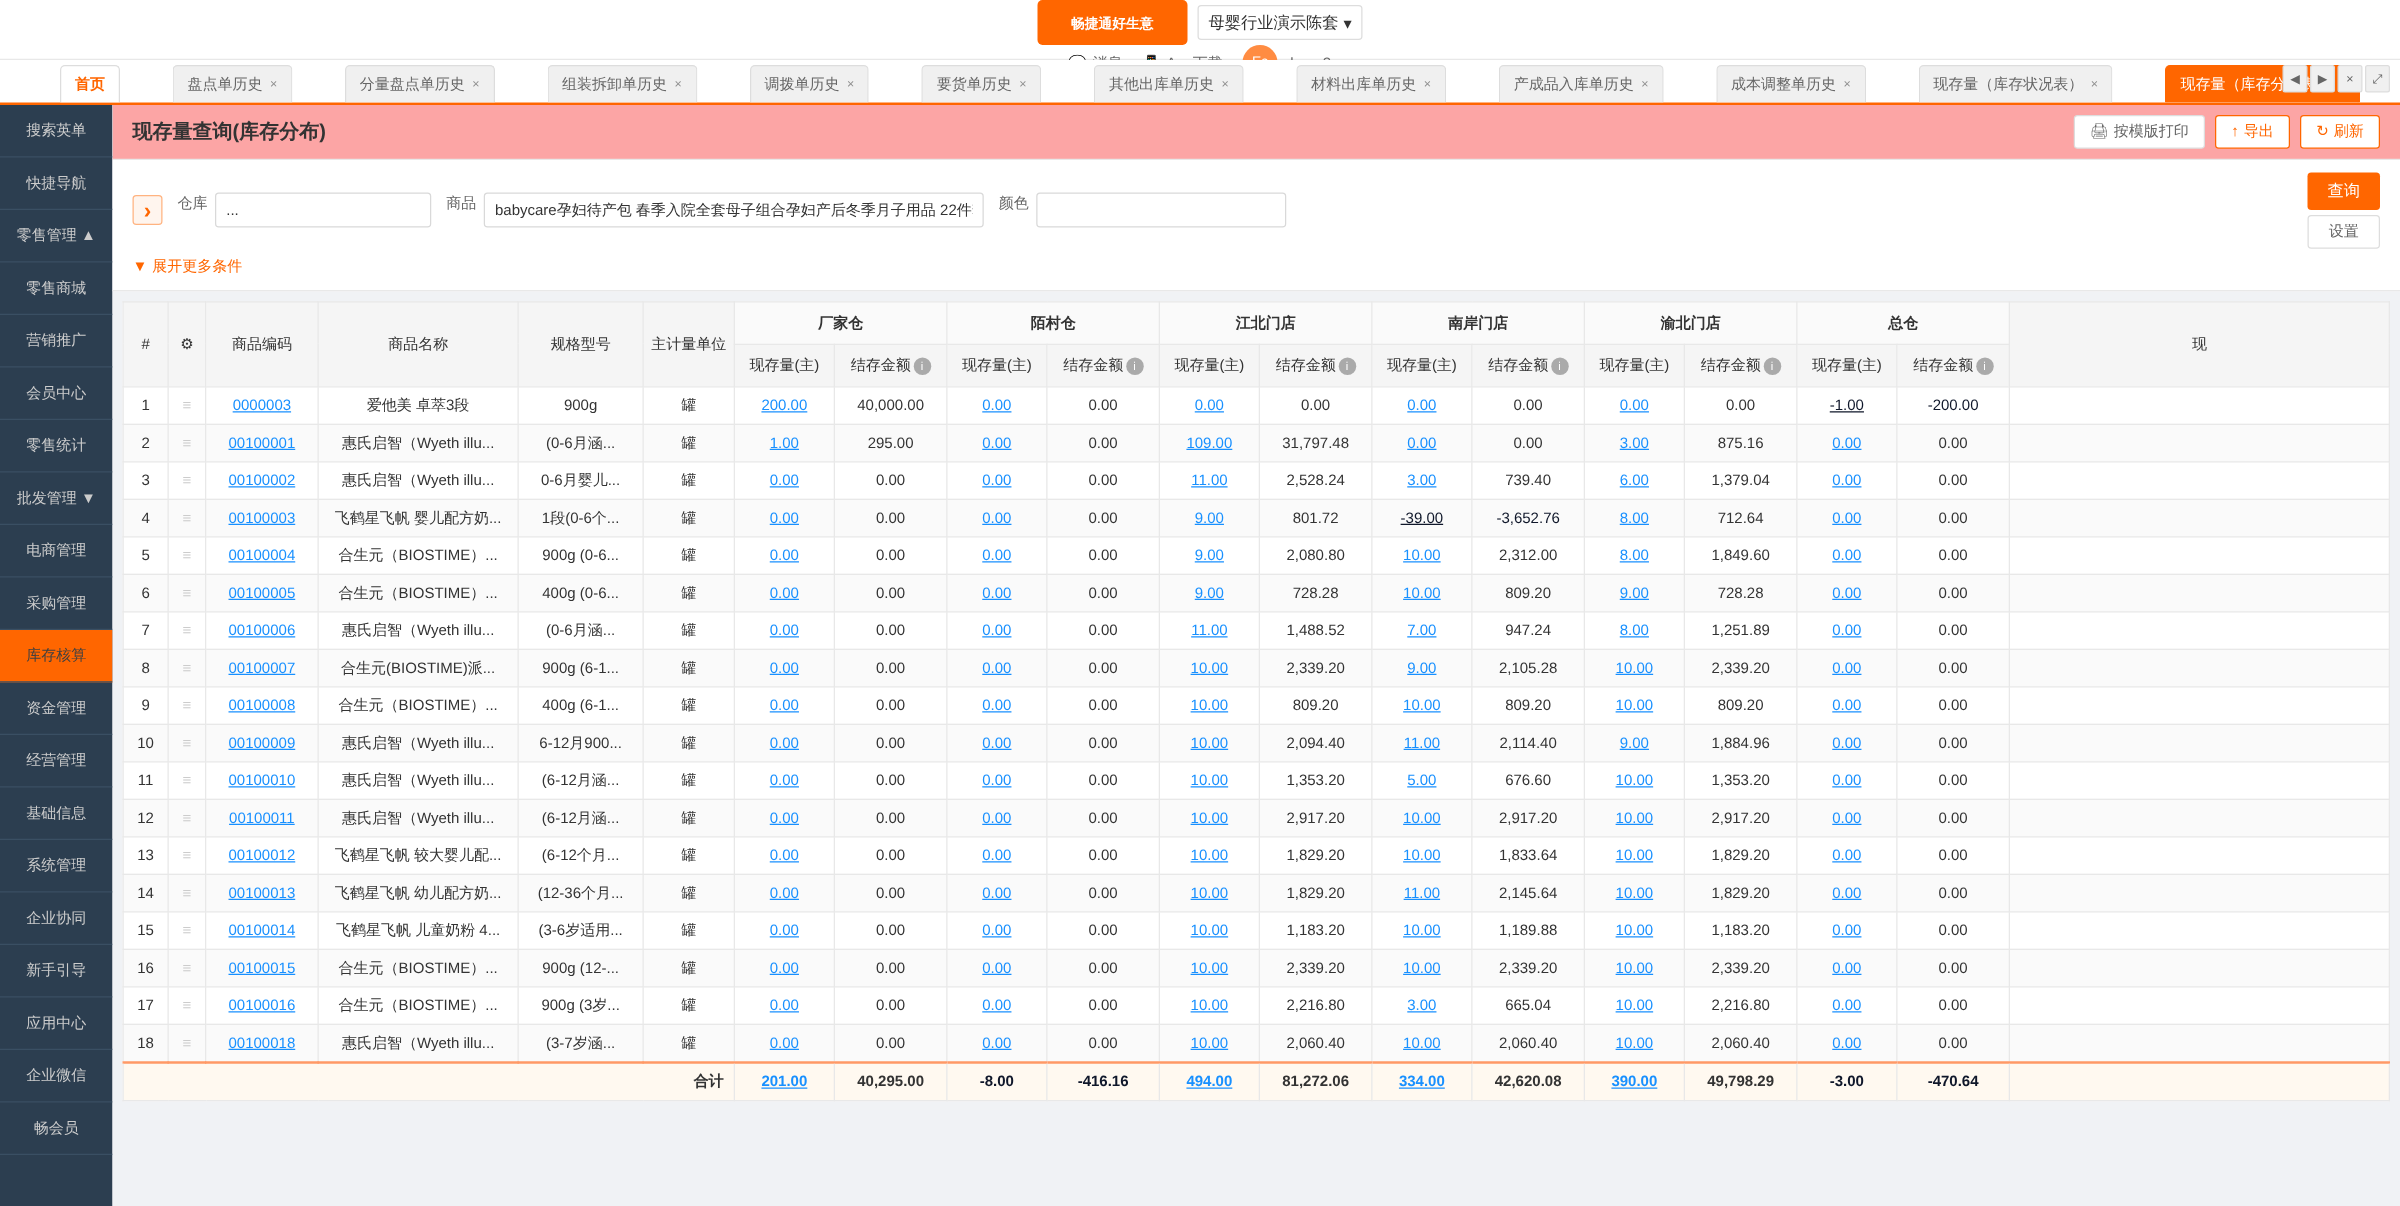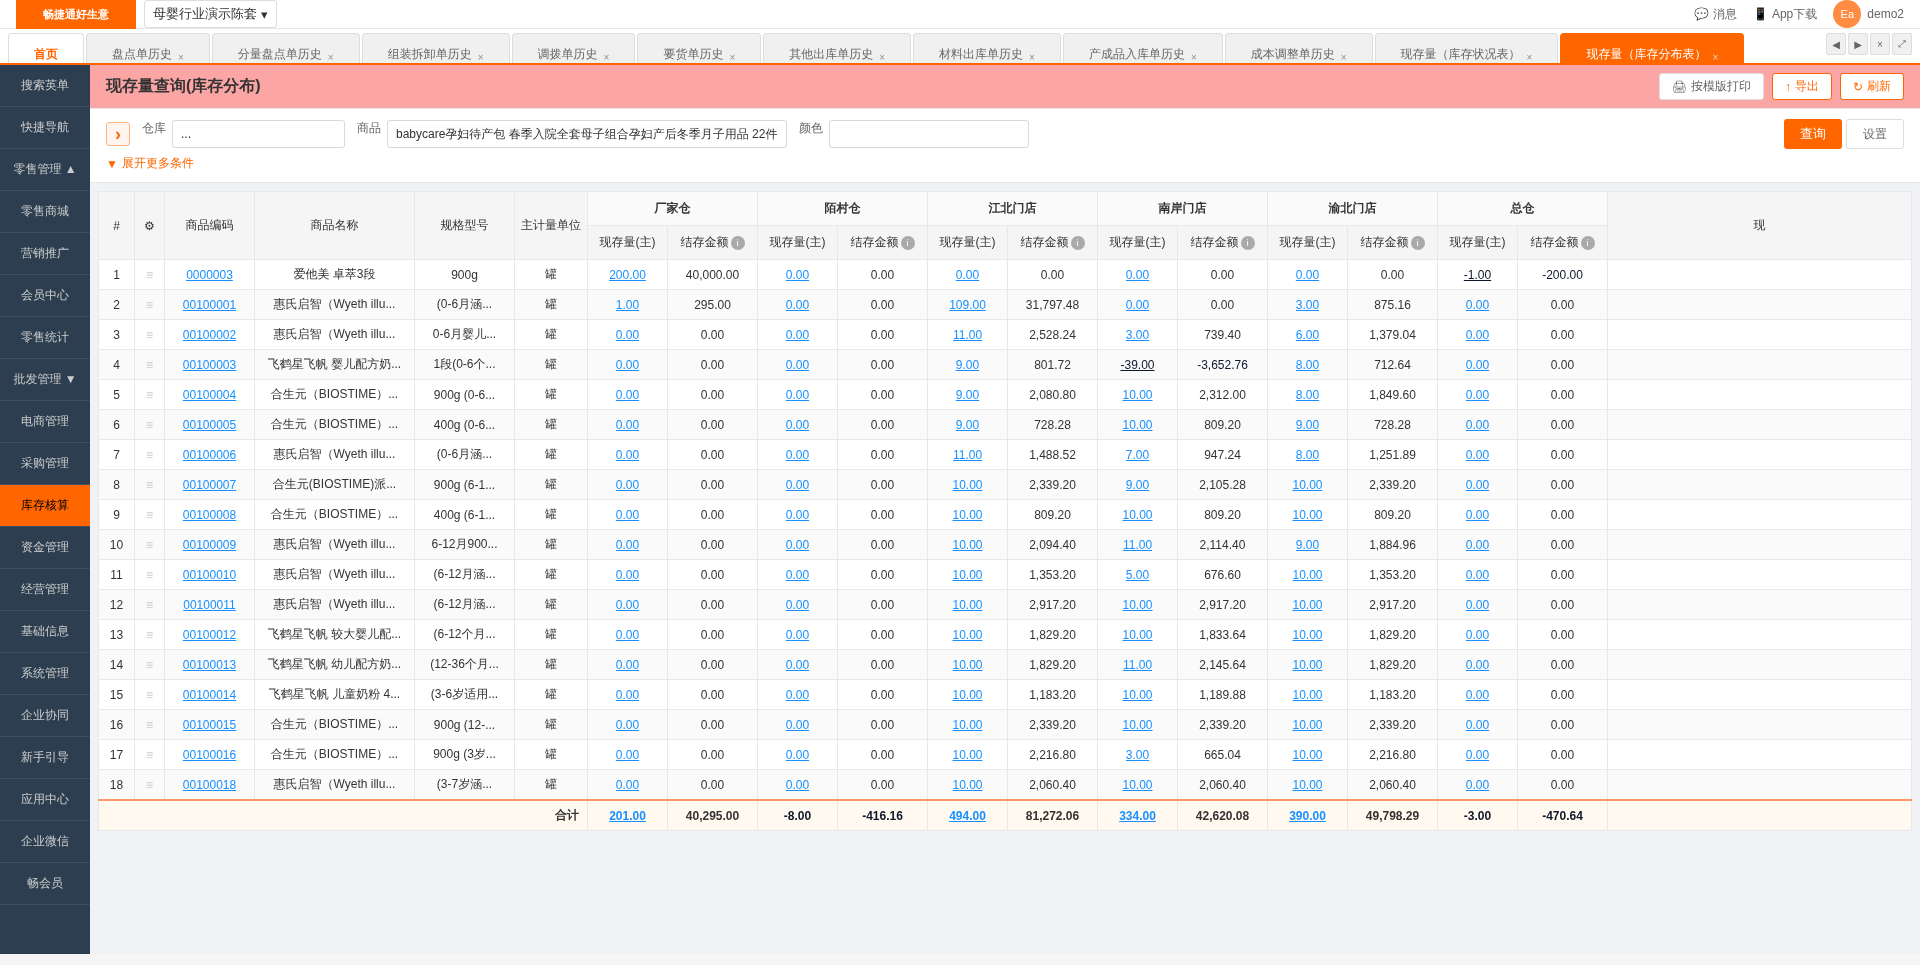--- a/index.html
+++ b/index.html
@@ -1,39 +1,39 @@
 <!DOCTYPE html>
 <html><head>
   <meta charset="utf-8">
   <style>
     * { margin: 0; padding: 0; box-sizing: border-box; }
     body { font-family: 'Microsoft YaHei', Arial, sans-serif; font-size: 12px; background: #f5f5f5; color: #333; overflow: hidden; width: 1920px; height: 965px; }
 
     
-    .top-bar { height: 29px; background: #fff; display: flex; align-items: center; justify-content: space-between; padding: 0 16px; border-bottom: 1px solid #e8e8e8; }
+    .top-bar { height: 48px; background: #fff; display: flex; align-items: center; justify-content: space-between; padding: 0 16px; border-bottom: 1px solid #e8e8e8; flex-direction: column; }
     .logo { width: 120px; height: 36px; background: #ff6600; border-radius: 4px; display: flex; align-items: center; justify-content: center; color: #fff; font-size: 11px; font-weight: bold; }
     .top-bar-right { display: flex; align-items: center; gap: 16px; color: #666; font-size: 12px; }
     .top-bar-right span { cursor: pointer; display: flex; align-items: center; gap: 4px; }
     .avatar { width: 28px; height: 28px; border-radius: 50%; background: #ff8c42; display: flex; align-items: center; justify-content: center; color: #fff; font-size: 11px; }
 
     
     .tab-bar { height: 36px; background: #fff; display: flex; align-items: flex-end; border-bottom: 2px solid #ff6600; overflow: hidden; padding-left: 8px; gap: 2px; position: relative; }
-    .tab { height: 30px; padding: 0 25px; display: flex; align-items: flex-end; gap: 6px; border: 1px solid #ddd; border-bottom: none; border-radius: 4px 4px 0 0; background: #f0f0f0; cursor: pointer; font-size: 12px; color: #666; white-space: nowrap; }
+    .tab { height: 30px; padding: 0 11px; display: flex; align-items: center; gap: 6px; border: 1px solid #ddd; border-bottom: none; border-radius: 4px 4px 0 0; background: #f0f0f0; cursor: pointer; font-size: 12px; color: #666; white-space: nowrap; margin-left: 40px; }
     .tab.active { background: #ff6600; color: #fff; border-color: #ff6600; }
     .tab .close-x { font-size: 10px; cursor: pointer; opacity: 0.7; }
     .tab.home-tab { background: #fff; color: #ff6600; border-color: #ddd; font-weight: bold; }
     .tab-nav-btn { width: 20px; height: 22px; background: #f0f0f0; border: 1px solid #ddd; border-radius: 2px; cursor: pointer; display: flex; align-items: center; justify-content: center; font-size: 10px; color: #666; }
 
     
     .main-layout { display: flex; height: calc(965px - 40px - 36px); }
 
     
     .sidebar { width: 90px; background: #2c3e50; color: #fff; display: flex; flex-direction: column; overflow-y: auto; flex-shrink: 0; }
     .sidebar-item { padding: 12px 6px; text-align: center; cursor: pointer; font-size: 12px; color: #ccc; border-bottom: 1px solid #3a4f63; position: relative; }
-    .sidebar-item.active { background: #ff6600; color: #000000; }
+    .sidebar-item.active { background: #ff6600; color: #404040; }
 
     
     .content { flex: 1; display: flex; flex-direction: column; overflow: hidden; background: #f0f2f5; }
 
     
     .page-header { background: #fca5a5; padding: 8px 16px; display: flex; align-items: center; justify-content: space-between; border-bottom: 1px solid #e8e8e8; }
     .page-title { font-size: 16px; font-weight: bold; color: #333; }
     .header-actions { display: flex; gap: 8px; align-items: center; }
     .btn { padding: 4px 12px; border-radius: 3px; cursor: pointer; font-size: 12px; border: 1px solid #ddd; background: #fff; color: #333; display: flex; align-items: center; gap: 4px; }
     .btn-print { color: #666; }
@@ -43,21 +43,21 @@
     
     .filter-area { background: #fff; padding: 10px 16px; border-bottom: 1px solid #e8e8e8; }
     .filter-row { display: flex; align-items: center; gap: 12px; flex-wrap: wrap; }
     .filter-item { display: flex; align-items: flex-start; gap: 6px; }
     .filter-label { color: #666; font-size: 12px; white-space: nowrap; }
     .filter-input { border: 1px solid #d9d9d9; border-radius: 3px; padding: 4px 8px; font-size: 12px; height: 28px; min-width: 120px; color: #333; }
     .filter-input-wide { min-width: 400px; }
     .expand-btn { color: #ff6600; cursor: pointer; font-size: 12px; display: flex; align-items: center; gap: 4px; margin-top: 6px; }
 
     
-    .query-btns { display: flex; gap: 4px; margin-left: auto; }
+    .query-btns { display: flex; flex-direction: column; gap: 4px; margin-left: auto; }
     .btn-query { background: #ff6600; color: #fff; border: none; padding: 6px 16px; border-radius: 3px; cursor: pointer; font-size: 13px; }
     .btn-setting { background: #fff; color: #666; border: 1px solid #ddd; padding: 4px 16px; border-radius: 3px; cursor: pointer; font-size: 12px; }
 
     
     .table-area { flex: 1; overflow: auto; padding: 8px; }
     .data-table { width: 100%; border-collapse: collapse; background: #fff; font-size: 12px; }
     .data-table th { background: #f5f5f5; padding: 8px 6px; text-align: center; border: 1px solid #e8e8e8; color: #333; font-weight: 500; white-space: nowrap; }
     .data-table th.group-header { background: #fafafa; color: #333; font-weight: bold; }
     .data-table td { padding: 6px 8px; border: 1px solid #e8e8e8; text-align: center; white-space: nowrap; }
     .data-table tr.summary-row td { background: #fff9f0; font-weight: bold; border-top: 2px solid #ff9966; }

